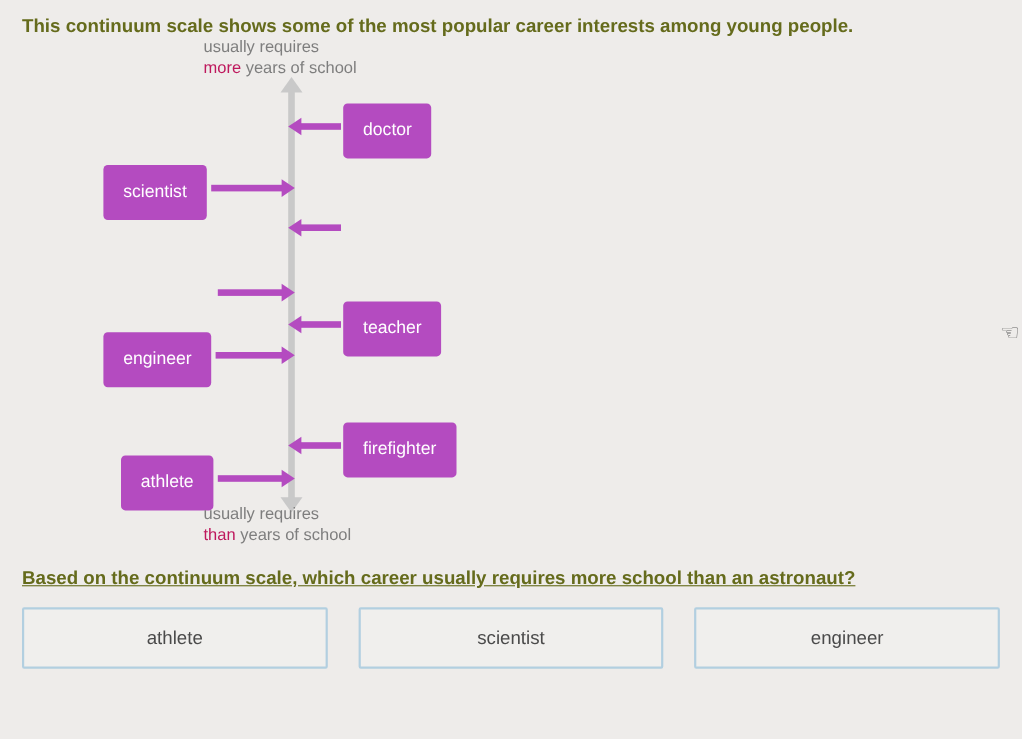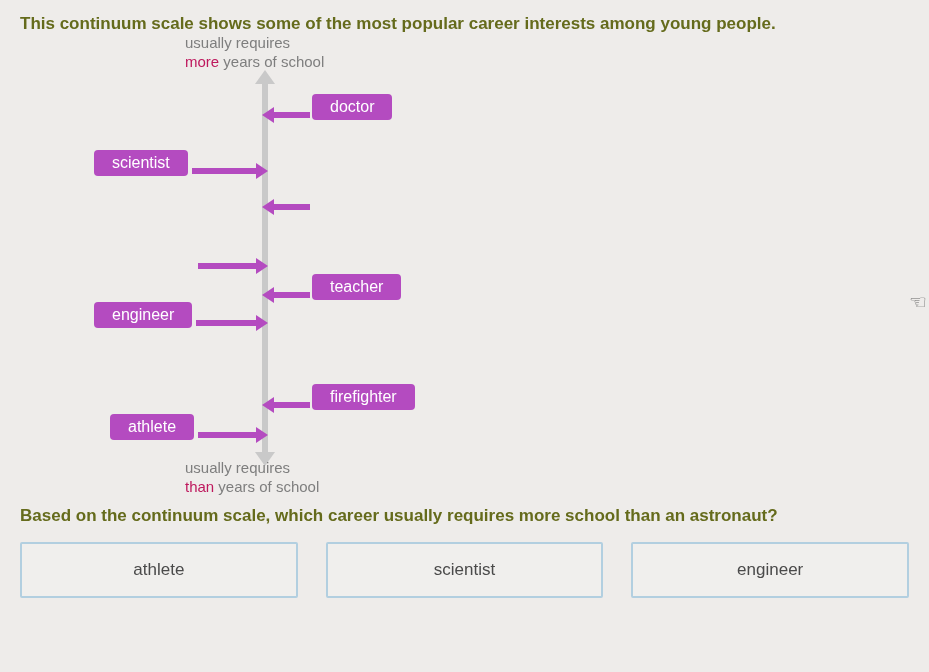--- a/index.html
+++ b/index.html
@@ -49,21 +49,21 @@
     }
     .axis::before { top: -12px; border-bottom: 14px solid #c9c9c9; }
     .axis::after  { bottom: -12px; border-top: 14px solid #c9c9c9; }
 
     .career {
       position: absolute;
       background: #b44bc0;
       color: #ffffff;
       font-size: 16px;
       font-weight: 500;
-      padding: 4px 18px;
+      padding: 16px 18px;
       border-radius: 4px;
       display: inline-block;
       white-space: nowrap;
       text-align: right;
     }
     .connector {
       position: absolute;
       height: 6px;
       background: #b44bc0;
     }
@@ -92,21 +92,22 @@
     .conn-astronaut    { left: 118px; top: 229px; width: 60px; }
     .conn-teacher      { left: 192px; top: 258px; width: 38px; }
     .conn-engineer     { left: 116px; top: 286px; width: 62px; }
     .conn-firefighter  { left: 192px; top: 368px; width: 38px; }
     .conn-athlete      { left: 118px; top: 398px; width: 60px; }
 
     .question {
       color: #656b1c;
       font-size: 17px;
       font-weight: 600;
-      margin: 12px 0 16px 0;
+      margin: 22px 0 16px 0;
+      text-decoration: underline;
     }
     .choices {
       display: flex;
       gap: 28px;
     }
     .choice {
       flex: 1;
       border: 2px solid #b2cfe0;
       background: #f0efed;
       color: #4a4a4a;

